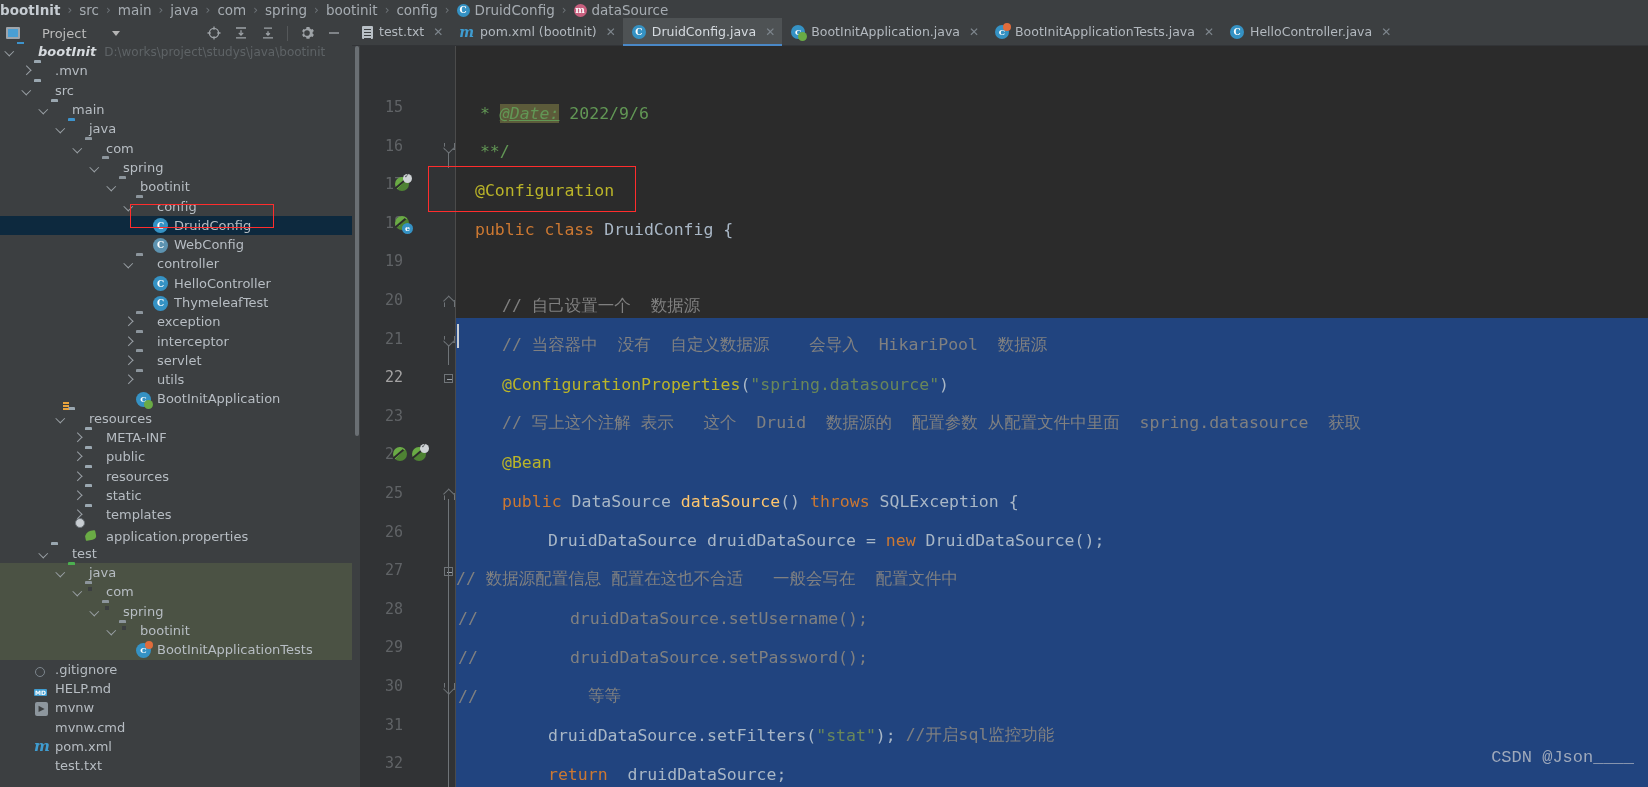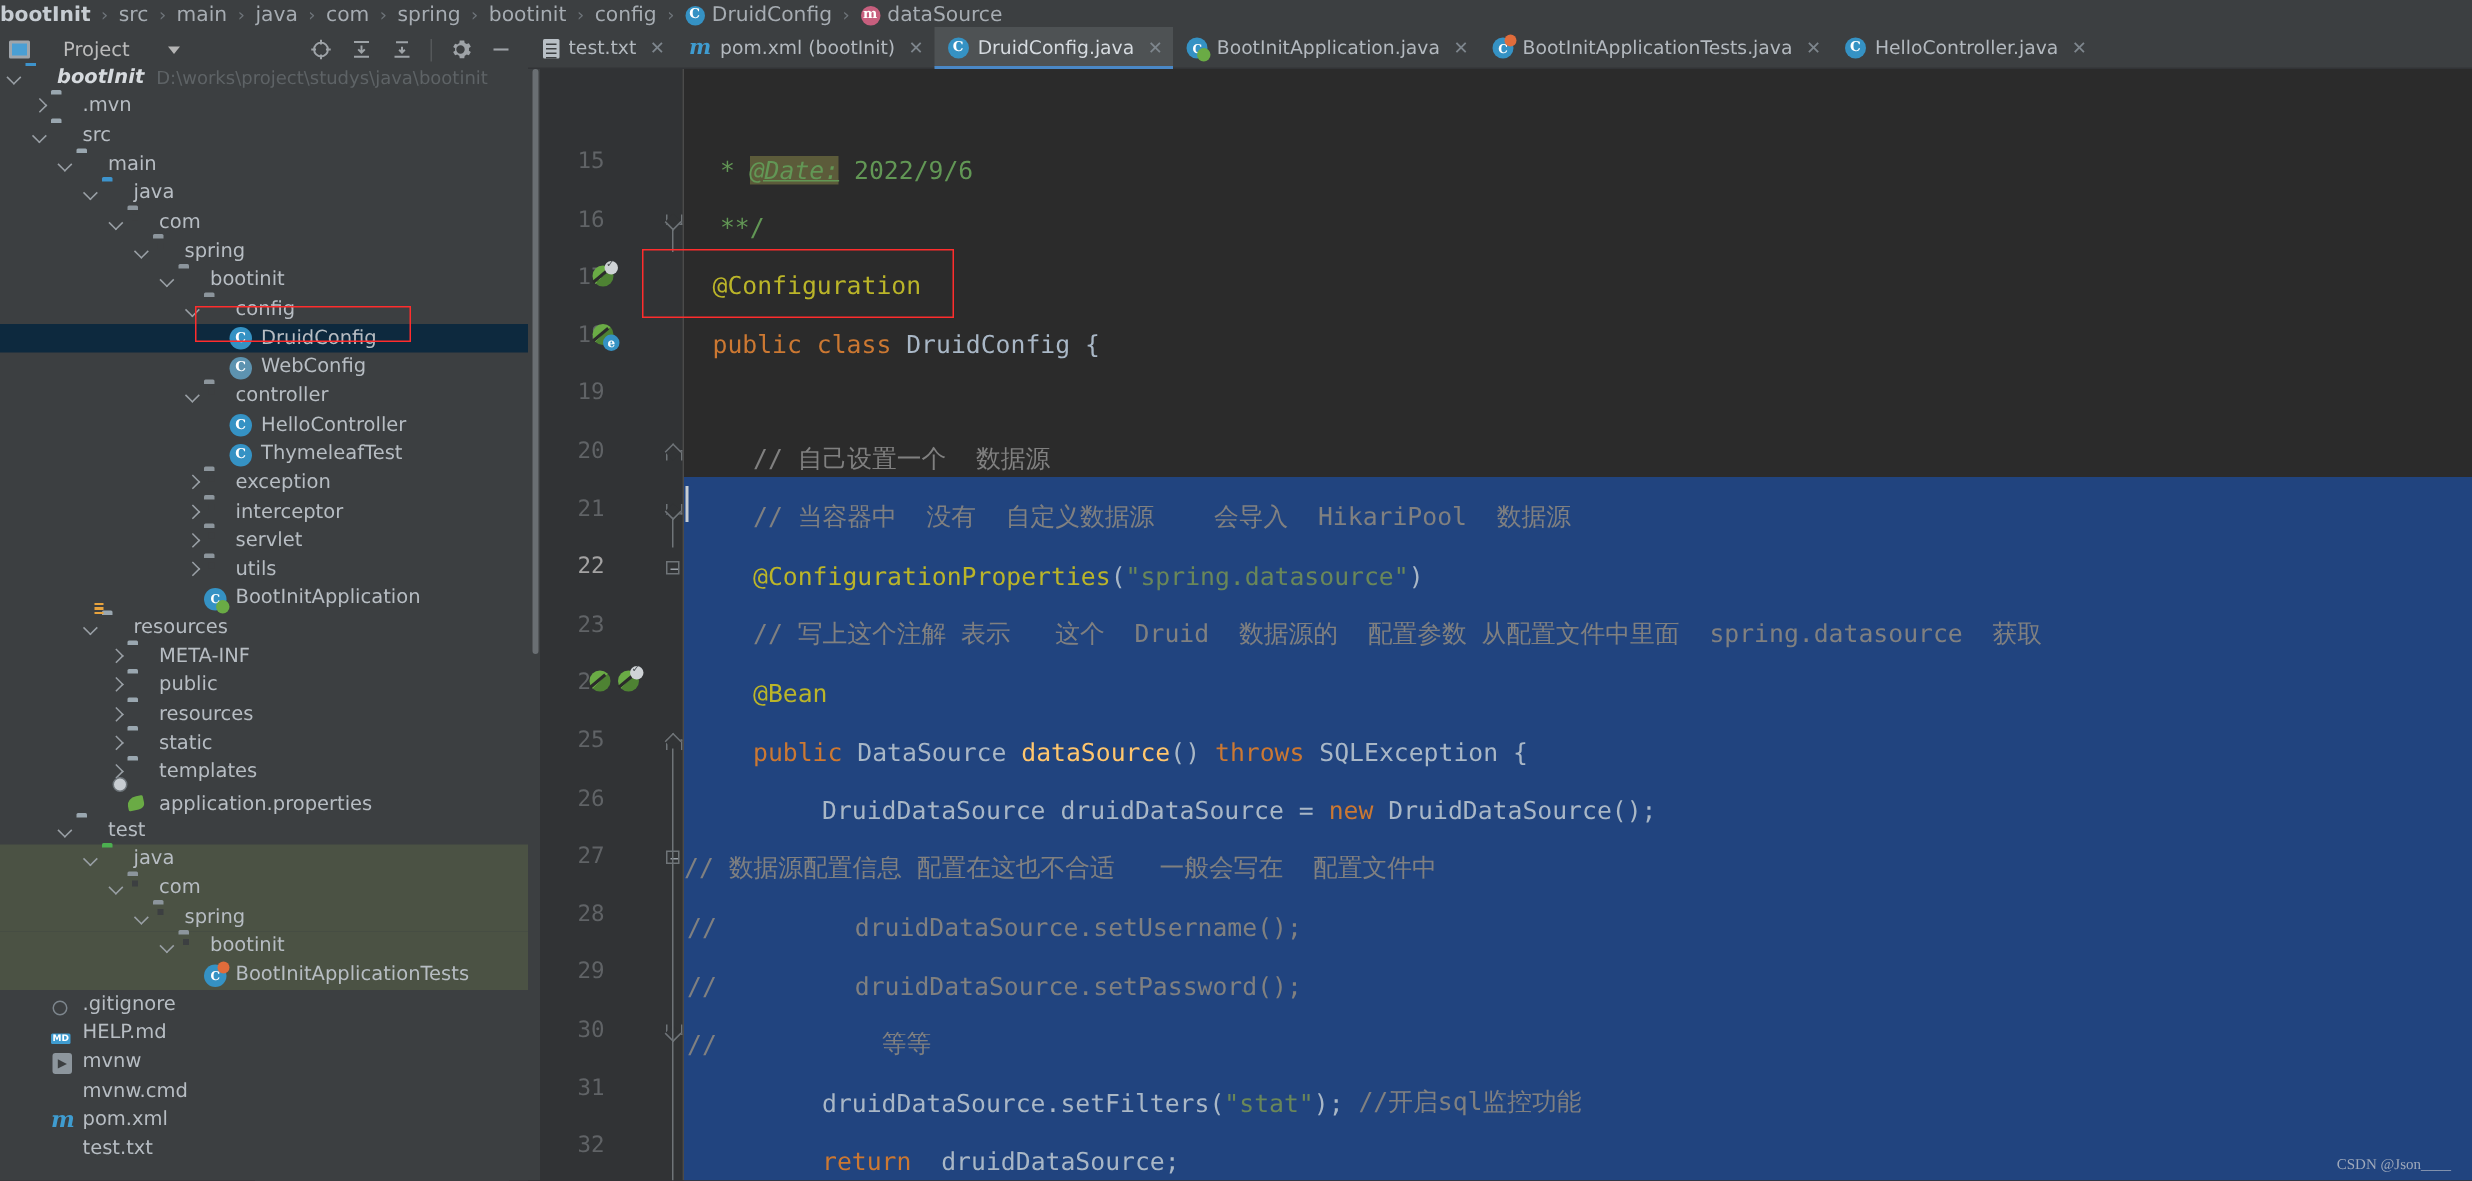--- a/index.html
+++ b/index.html
@@ -233,22 +233,22 @@
   .s-str { color: #6a8759; }
   .s-cmt { color: #808080; }
   .s-doc { color: #629755; }
   .s-doctag { color: #629755; font-style: italic; text-decoration: underline;
     background: #5c5b3a; }
   .s-txt { color: #a9b7c6; }
   .s-cls { color: #a9b7c6; }
   .s-mth { color: #ffc66d; }
 
   .watermark {
-    position: absolute; right: 14px; bottom: 5px; font-size: 10px;
-    color: #9fa9bb; font-family: Liberation Serif, serif; z-index: 60;
+    position: absolute; right: 14px; bottom: 20px; font-size: 17px;
+    color: #9fa9bb; font-family: Liberation Mono, monospace; z-index: 60;
   }
 </style>
 </head>
 <body>
 
 <div class="ide">
 
   <div class="breadcrumb-bar" id="breadcrumb">
       <span class="crumb first">
         <span class="crumb-text">bootInit</span>

